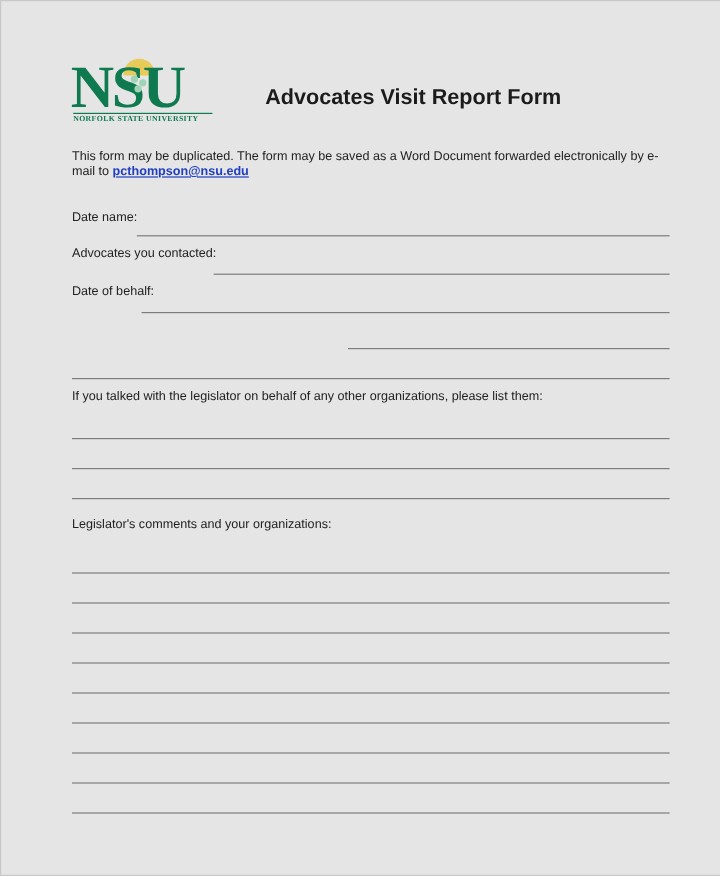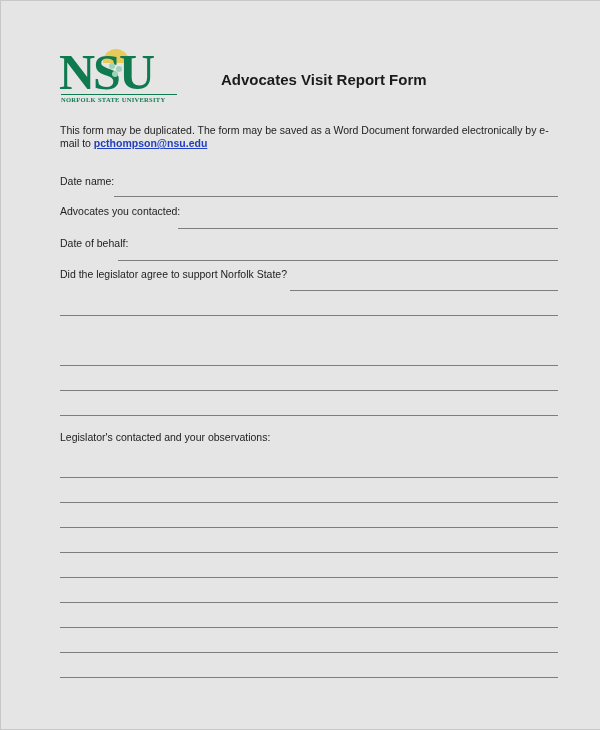--- a/index.html
+++ b/index.html
@@ -25,21 +25,21 @@
   }
   .logo-sun {
     position: absolute; left: 44px; top: 2px; width: 26px; height: 14px;
     border-top-left-radius: 14px; border-top-right-radius: 14px;
     background: #e8c64a; opacity: 0.9;
   }
   .logo-dots { position: absolute; left: 50px; top: 16px; width: 16px; height: 16px; }
   .logo-dots span { position: absolute; width: 6px; height: 6px; border-radius: 50%; background: #9fd3b8; }
   .title {
     position: absolute; left: 220px; top: 70px;
-    font-size: 15px; font-weight: bold; color: #1b1b1b;
+    font-size: 18px; font-weight: bold; color: #1b1b1b;
   }
   .intro {
     position: absolute; left: 59px; top: 123px; width: 500px;
     font-size: 10.5px; line-height: 13px; color: #222;
   }
   .intro a { color: #1f3fbf; font-weight: bold; text-decoration: underline; }
   .label { position: absolute; left: 59px; font-size: 10.5px; color: #222; white-space: nowrap; }
   .line { position: absolute; height: 1px; border-top: 1.3px solid #7d7d7d; }
 </style>
 </head>
@@ -64,29 +64,29 @@
 
   <div class="label" style="top:174px">Date name:</div>
   <div class="line" style="left:113px;top:195px;width:444px"></div>
 
   <div class="label" style="top:204px">Advocates you contacted:</div>
   <div class="line" style="left:177px;top:227px;width:380px"></div>
 
   <div class="label" style="top:236px">Date of behalf:</div>
   <div class="line" style="left:117px;top:259px;width:440px"></div>
 
-  <div class="label" style="top:267px">Did the legislator agree to support Norfolk State?</div>
   <div class="line" style="left:289px;top:289px;width:268px"></div>
   <div class="line" style="left:59px;top:314px;width:498px"></div>
 
+  <div class="label" style="top:323px">If you talked with the legislator on behalf of any other organizations, please list them:</div>
   <div class="line" style="left:59px;top:364px;width:498px"></div>
   <div class="line" style="left:59px;top:389px;width:498px"></div>
   <div class="line" style="left:59px;top:414px;width:498px"></div>
 
-  <div class="label" style="top:430px">Legislator's contacted and your observations:</div>
+  <div class="label" style="top:430px">Legislator's comments and your organizations:</div>
   <div class="line" style="left:59px;top:476px;width:498px"></div>
   <div class="line" style="left:59px;top:501px;width:498px"></div>
   <div class="line" style="left:59px;top:526px;width:498px"></div>
   <div class="line" style="left:59px;top:551px;width:498px"></div>
   <div class="line" style="left:59px;top:576px;width:498px"></div>
   <div class="line" style="left:59px;top:601px;width:498px"></div>
   <div class="line" style="left:59px;top:626px;width:498px"></div>
   <div class="line" style="left:59px;top:651px;width:498px"></div>
   <div class="line" style="left:59px;top:676px;width:498px"></div>
 

